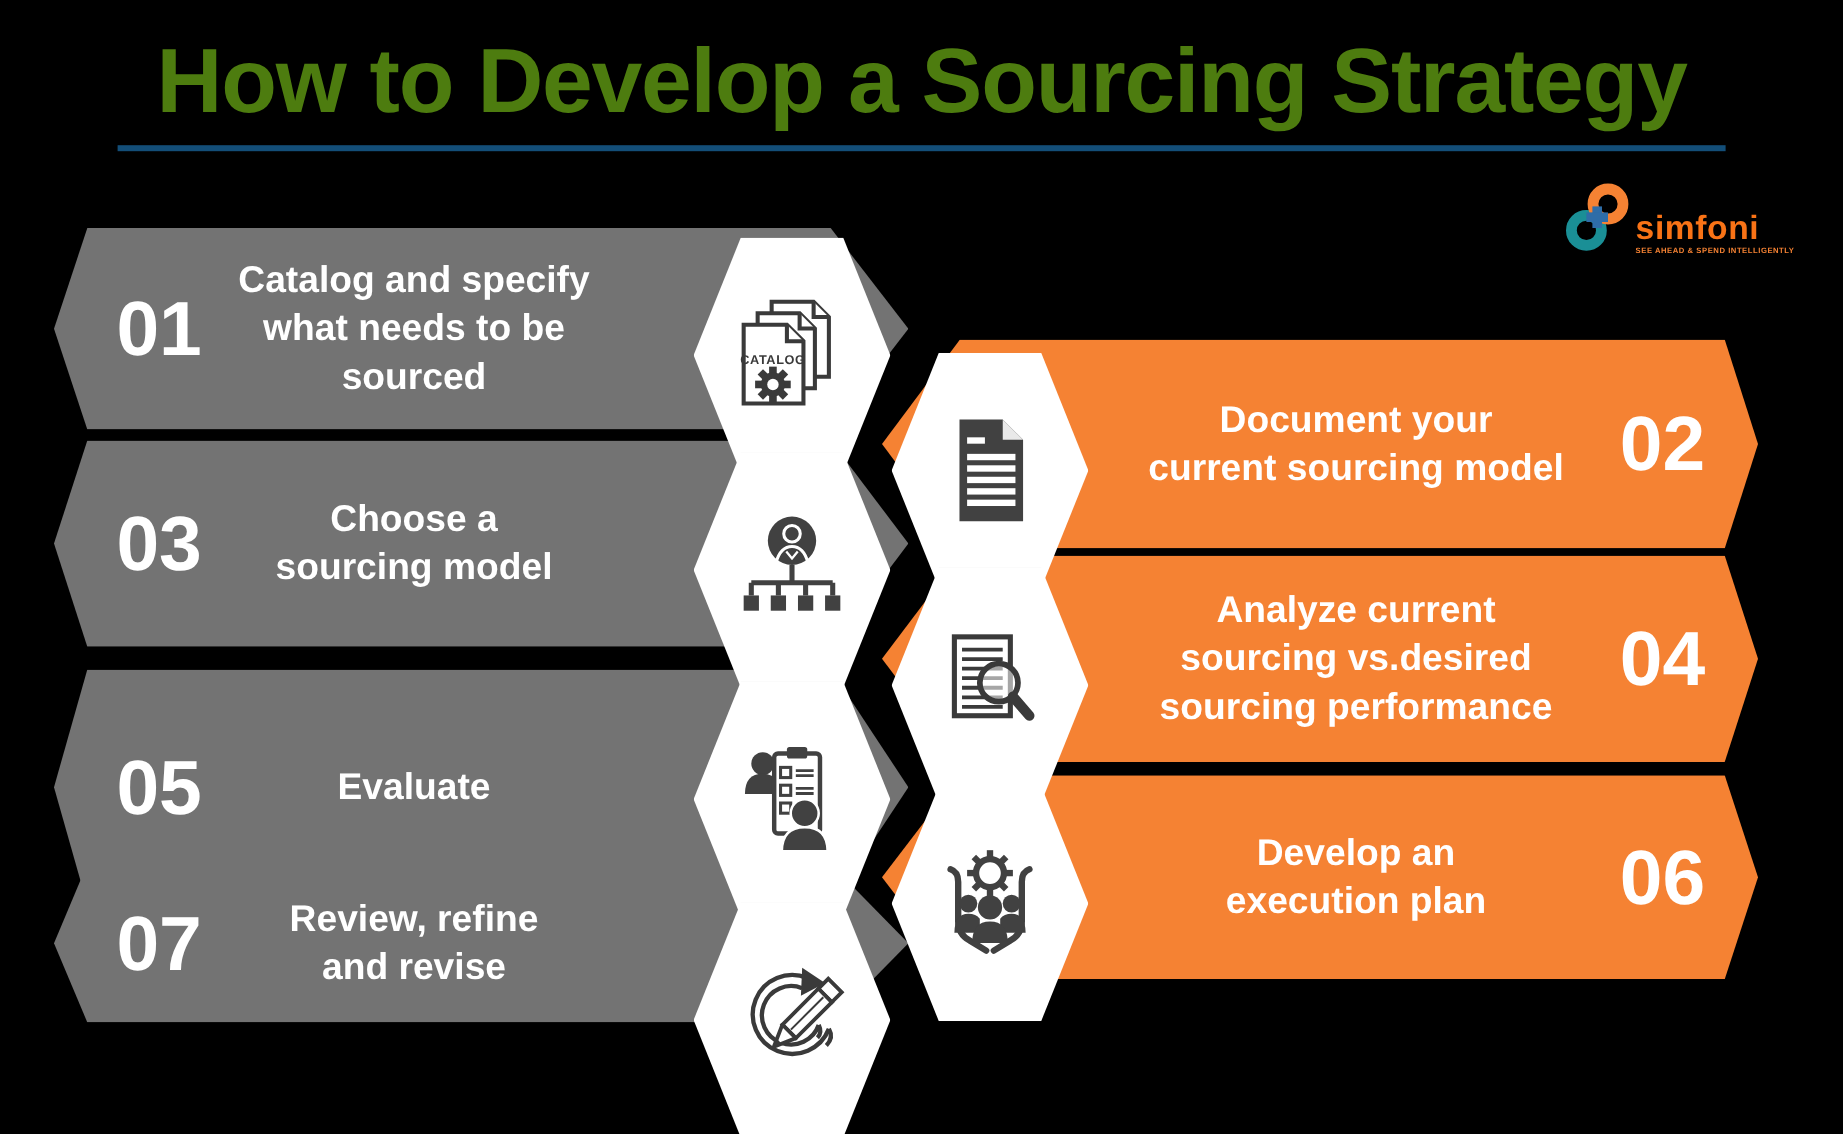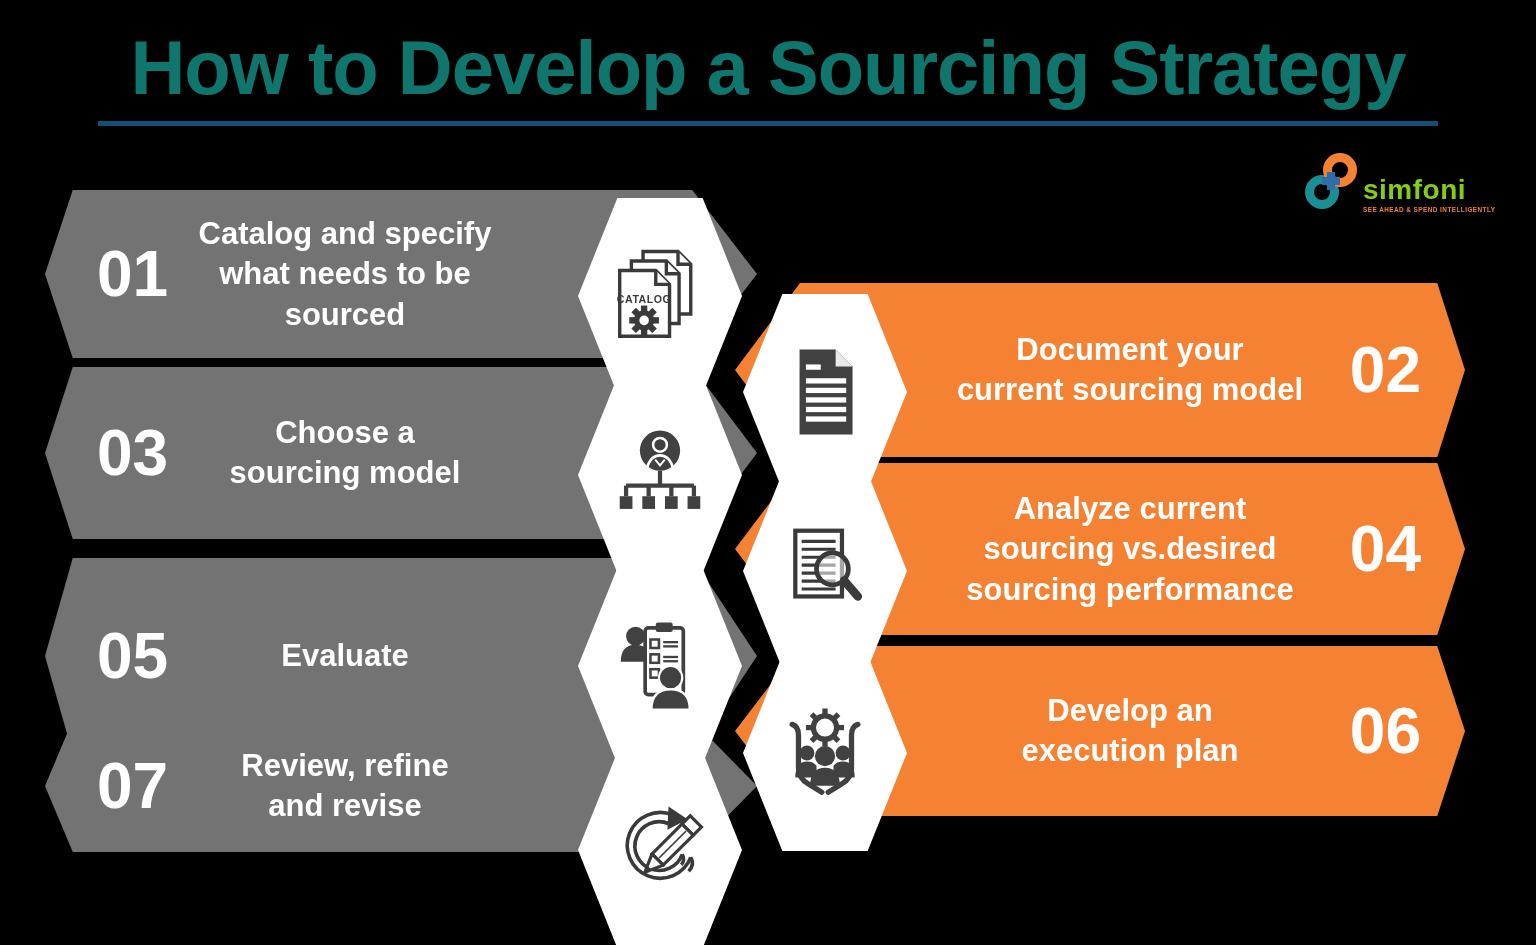--- a/index.html
+++ b/index.html
@@ -3,30 +3,30 @@
 <meta charset="utf-8">
 <style>
   html,body{margin:0;padding:0;background:#000;}
   .stage{
     position:relative;width:1536px;height:945px;background:#000;overflow:hidden;
     font-family:"Liberation Sans",sans-serif;
   }
   
   .title{
     position:absolute;top:26px;left:0;width:100%;text-align:center;margin:0;
-    font-size:76px;font-weight:bold;letter-spacing:-1px;color:#0f766e;line-height:1.1;
+    font-size:76px;font-weight:bold;letter-spacing:-1px;color:#4d7c0f;line-height:1.1;
   }
   .title-underline{
     position:absolute;top:121px;left:98px;width:1340px;height:5px;background:#134E78;
   }
   
   .logo{position:absolute;left:1302px;top:150px;display:flex;align-items:flex-end;gap:1px;}
   .logo svg{width:60px;height:66px;}
   .logo-text{display:flex;flex-direction:column;margin-bottom:3px;}
-  .wordmark{font-size:28px;font-weight:bold;color:#84cc16;line-height:0.9;letter-spacing:0.5px;}
+  .wordmark{font-size:28px;font-weight:bold;color:#f97316;line-height:0.9;letter-spacing:0.5px;}
   .tagline{font-size:6.4px;color:#F58233;font-weight:bold;letter-spacing:0.45px;margin-top:4px;white-space:nowrap;}
   
   .banner{position:absolute;filter:drop-shadow(0 2px 1px rgba(0,0,0,0.8));}
   .banner.blue{
     left:45px;width:712px;background:#737373;z-index:3;
     clip-path:polygon(0 50%, 3.9% 0, 90.9% 0, 100% 50%, 90.9% 100%, 3.9% 100%);
   }
   .banner.orange{
     left:735px;width:730px;background:#F58233;z-index:2;
     clip-path:polygon(0 50%, 8.9% 0, 96.2% 0, 100% 50%, 96.2% 100%, 8.9% 100%);

